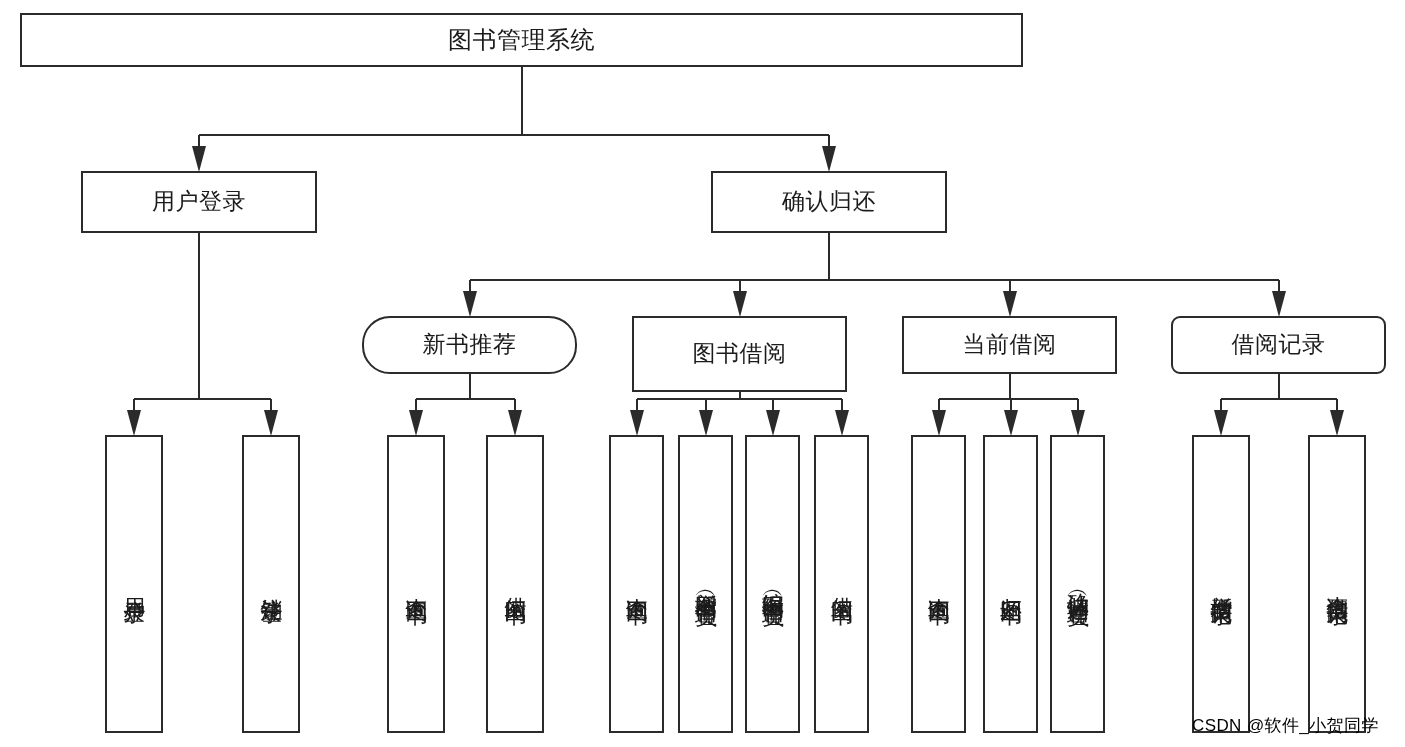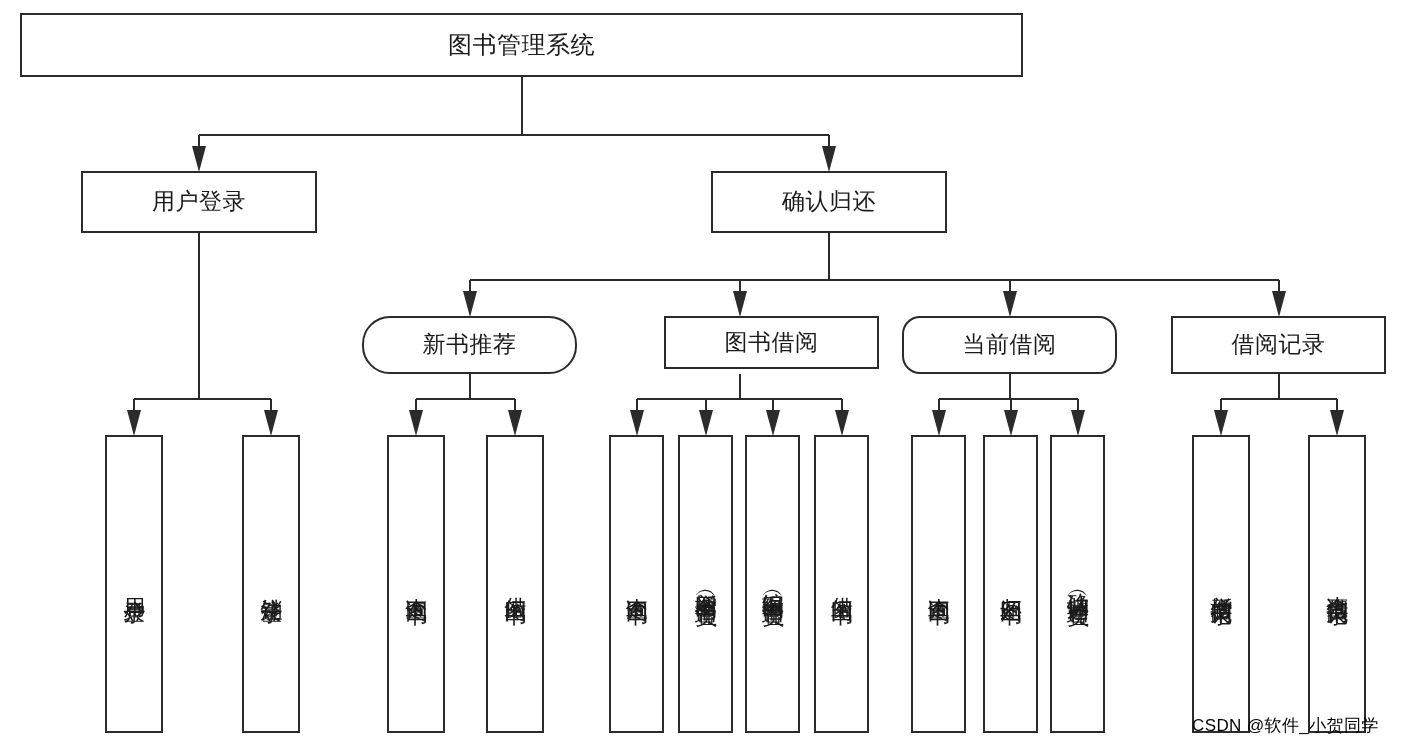--- a/index.html
+++ b/index.html
@@ -115,29 +115,29 @@
       <line x1="1078" y1="399" x2="1078" y2="411" stroke="#2b2b2b" stroke-width="2.6" shape-rendering="crispEdges"></line>
       <path d="M 1071 410 L 1085 410 L 1078 436 Z" fill="#2b2b2b"></path>
       <line x1="1279" y1="374" x2="1279" y2="399" stroke="#2b2b2b" stroke-width="2.6" shape-rendering="crispEdges"></line>
       <line x1="1221" y1="399" x2="1337" y2="399" stroke="#2b2b2b" stroke-width="2.6" shape-rendering="crispEdges"></line>
       <line x1="1221" y1="399" x2="1221" y2="411" stroke="#2b2b2b" stroke-width="2.6" shape-rendering="crispEdges"></line>
       <path d="M 1214 410 L 1228 410 L 1221 436 Z" fill="#2b2b2b"></path>
       <line x1="1337" y1="399" x2="1337" y2="411" stroke="#2b2b2b" stroke-width="2.6" shape-rendering="crispEdges"></line>
       <path d="M 1330 410 L 1344 410 L 1337 436 Z" fill="#2b2b2b"></path>
     </svg>
 
-  <div class="node node-h node-root" style="left: 20px; top: 13px; width: 1003px; height: 64px;">图书管理系统</div>
+  <div class="node node-h node-root" style="left: 20px; top: 13px; width: 1003px; height: 54px;">图书管理系统</div>
 
   <div class="node node-h" style="left: 81px; top: 171px; width: 236px; height: 62px;">用户登录</div>
   <div class="node node-h" style="left: 711px; top: 171px; width: 236px; height: 62px;">确认归还</div>
 
   <div class="node node-h" style="left: 362px; top: 316px; width: 215px; height: 58px; border-radius: 28px;">新书推荐</div>
-  <div class="node node-h" style="left: 632px; top: 316px; width: 215px; height: 53px; margin-left: 32px;">图书借阅</div>
-  <div class="node node-h" style="left: 902px; top: 316px; width: 215px; height: 58px; border-radius: 18px;">当前借阅</div>
-  <div class="node node-h" style="left: 1171px; top: 316px; width: 215px; height: 58px;">借阅记录</div>
+  <div class="node node-h" style="left: 632px; top: 316px; width: 215px; height: 76px;">图书借阅</div>
+  <div class="node node-h" style="left: 902px; top: 316px; width: 215px; height: 58px;">当前借阅</div>
+  <div class="node node-h" style="left: 1171px; top: 316px; width: 215px; height: 58px; border-radius: 9px;">借阅记录</div>
 
   <div class="node node-v" style="left: 105px; top: 435px; width: 58px; height: 298px;">用户登录</div>
   <div class="node node-v" style="left: 242px; top: 435px; width: 58px; height: 298px;">注销登录</div>
   <div class="node node-v" style="left: 387px; top: 435px; width: 58px; height: 298px;">查询图书</div>
   <div class="node node-v" style="left: 486px; top: 435px; width: 58px; height: 298px;">借阅图书</div>
   <div class="node node-v" style="left: 609px; top: 435px; width: 55px; height: 298px;">查询图书</div>
   <div class="node node-v" style="left: 678px; top: 435px; width: 55px; height: 298px;">新增图书（管理员）</div>
   <div class="node node-v" style="left: 745px; top: 435px; width: 55px; height: 298px;">编辑图书（管理员）</div>
   <div class="node node-v" style="left: 814px; top: 435px; width: 55px; height: 298px;">借阅图书</div>
   <div class="node node-v" style="left: 911px; top: 435px; width: 55px; height: 298px;">查询图书</div>

